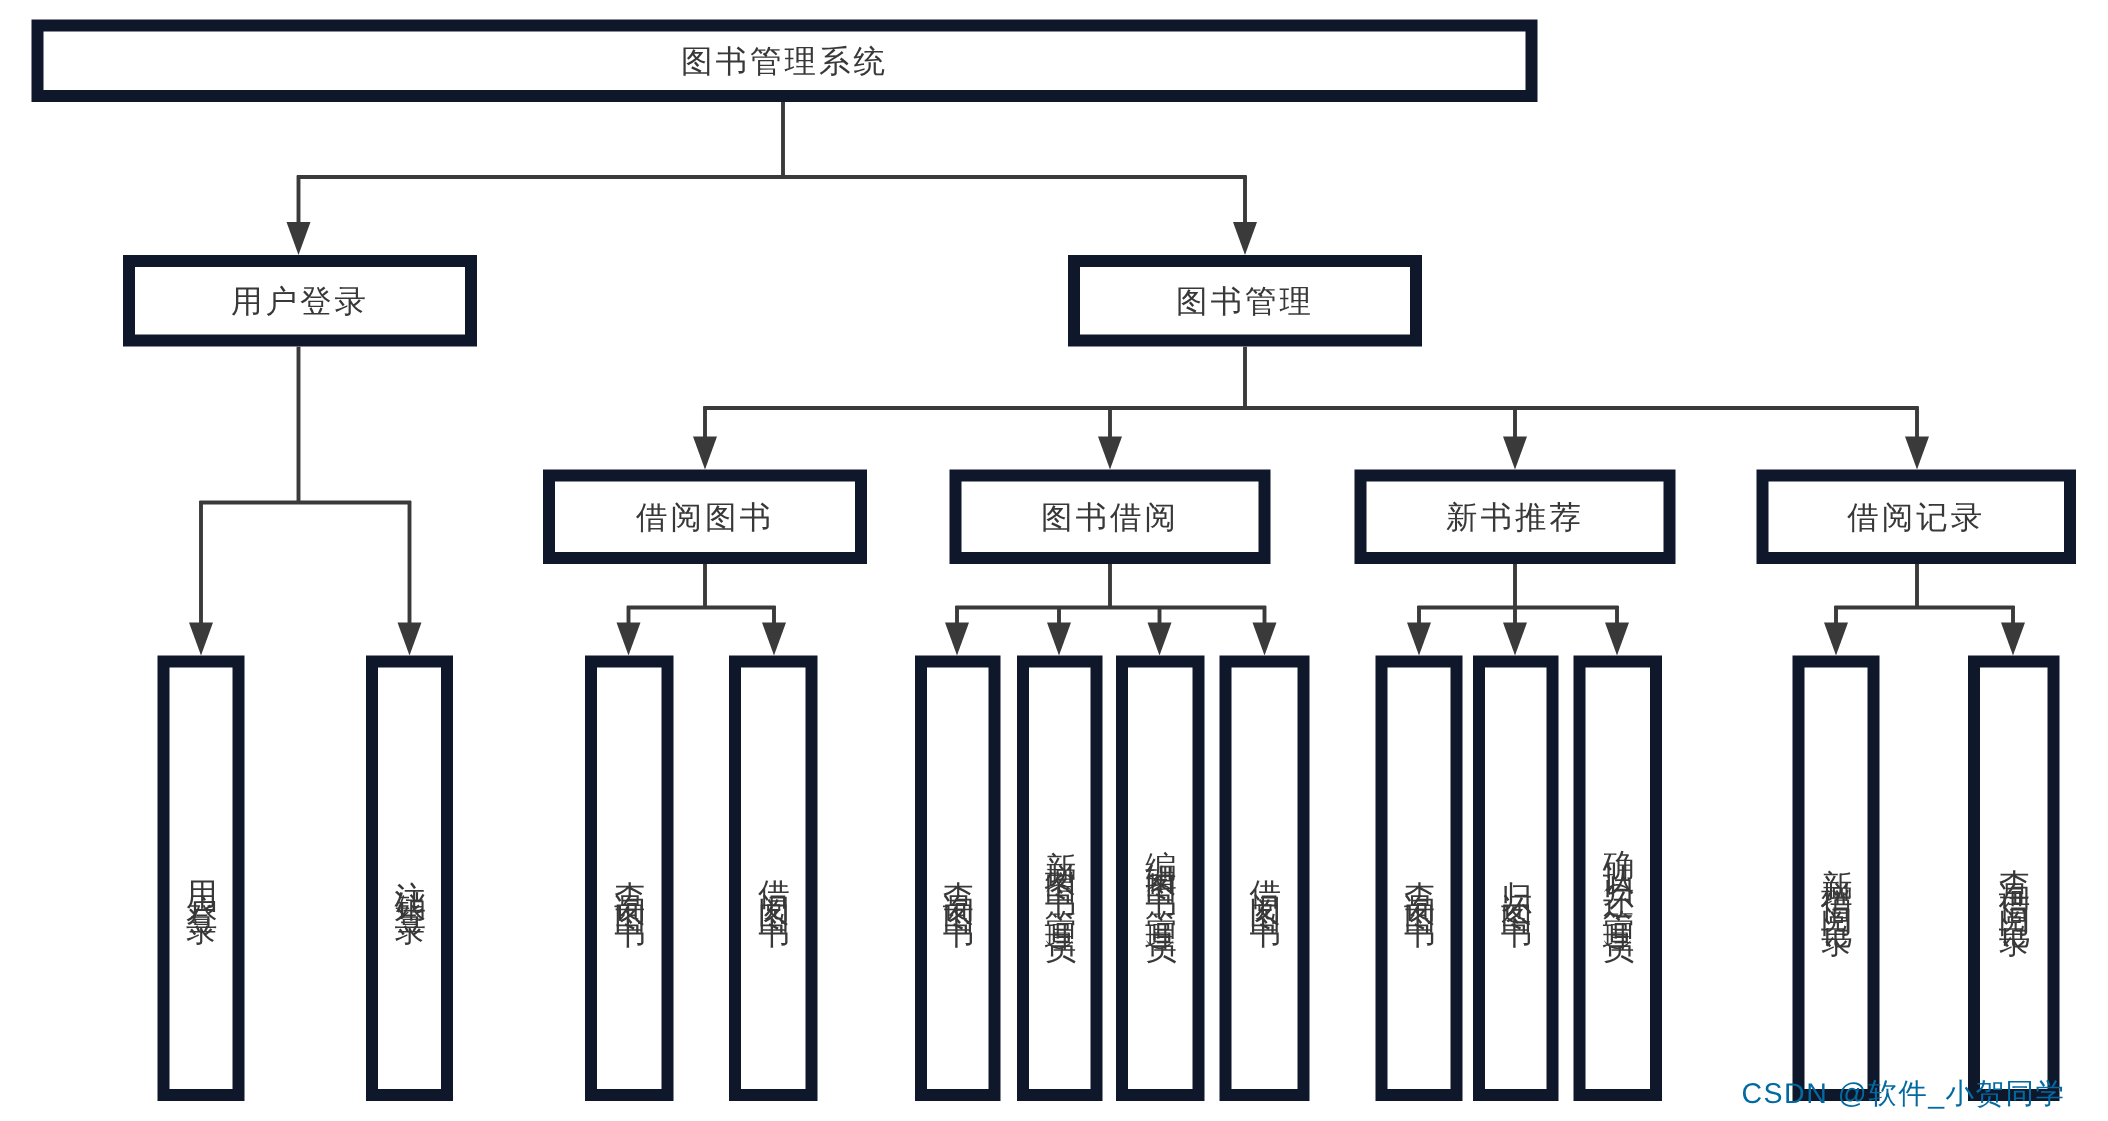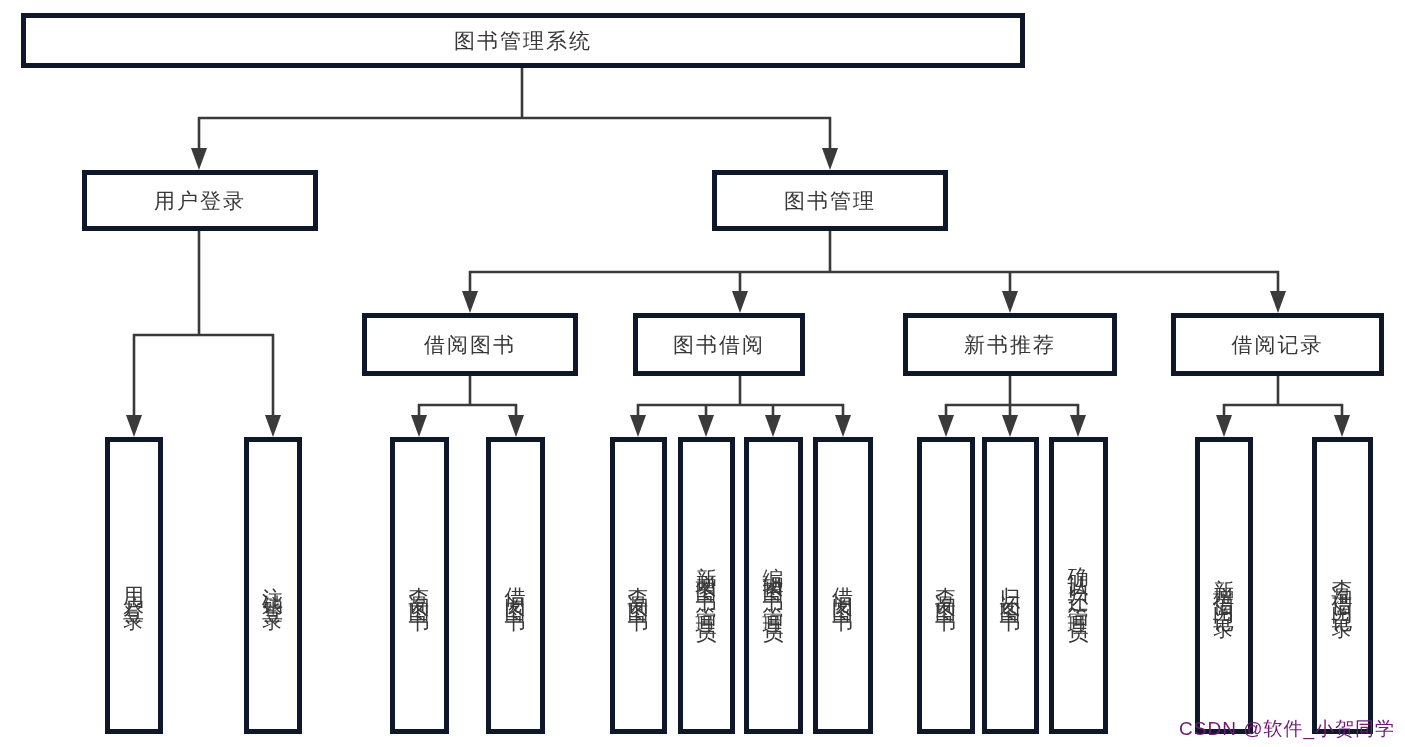--- a/index.html
+++ b/index.html
@@ -16,44 +16,44 @@
     position: absolute;
     left: 0; top: 0;
     width: 1405px; height: 747px;
   }
   .edges line { stroke: #3a3a3a; stroke-width: 2.6; }
   .edges polygon { fill: #3a3a3a; }
   .node {
     position: absolute;
     box-sizing: border-box;
     background: #ffffff;
-    border: 5px solid #0f172a;
+    border: 8px solid #0f172a;
     display: flex;
     align-items: center;
     justify-content: center;
   }
   .h-node {
     font-size: 21px;
     letter-spacing: 2px;
     white-space: nowrap;
   }
   .v-node {
     writing-mode: vertical-rl;
     text-orientation: mixed;
     font-size: 21px;
     letter-spacing: 8px;
     line-height: 1;
   }
   .watermark {
     position: absolute;
-    right: 10px;
+    right: 28px;
     top: 716px;
     font-size: 19px;
     letter-spacing: 1px;
-    color: #701a75;
+    color: #0369a1;
     white-space: nowrap;
     z-index: 5;
   }
 </style>
 </head>
 <body>
 
 <div class="stage">
 
   <svg class="edges" viewBox="0 0 1405 747" xmlns="http://www.w3.org/2000/svg">
@@ -131,21 +131,21 @@
       <polygon points="1334,415 1350,415 1342,437"></polygon>
     </g>
   </svg>
 
   <div class="node h-node" style="left:21px; top:13px; width:1004px; height:55px;">图书管理系统</div>
 
   <div class="node h-node" style="left:82px; top:170px; width:236px; height:61px;">用户登录</div>
   <div class="node h-node" style="left:712px; top:170px; width:236px; height:61px;">图书管理</div>
 
   <div class="node h-node" style="left:362px; top:313px; width:216px; height:63px;">借阅图书</div>
-  <div class="node h-node" style="left:633px; top:313px; width:172px; height:63px;">图书借阅</div>
+  <div class="node h-node" style="left:633px; top:313px; width:214px; height:63px;">图书借阅</div>
   <div class="node h-node" style="left:903px; top:313px; width:214px; height:63px;">新书推荐</div>
   <div class="node h-node" style="left:1171px; top:313px; width:213px; height:63px;">借阅记录</div>
 
   <div class="node v-node" style="left:105px; top:437px; width:58px; height:297px;">用户登录</div>
   <div class="node v-node" style="left:244px; top:437px; width:58px; height:297px;">注销登录</div>
 
   <div class="node v-node" style="left:390px; top:437px; width:59px; height:297px;">查询图书</div>
   <div class="node v-node" style="left:486px; top:437px; width:59px; height:297px;">借阅图书</div>
 
   <div class="node v-node" style="left:610px; top:437px; width:57px; height:297px;">查询图书</div>

